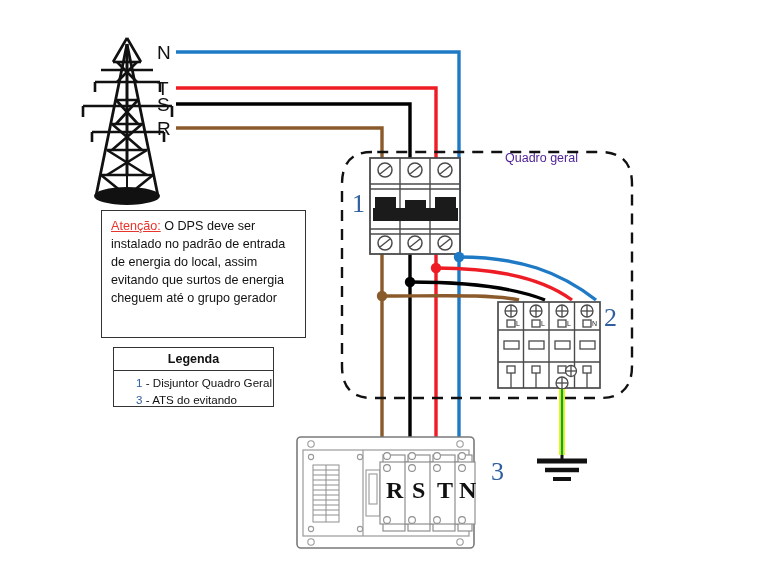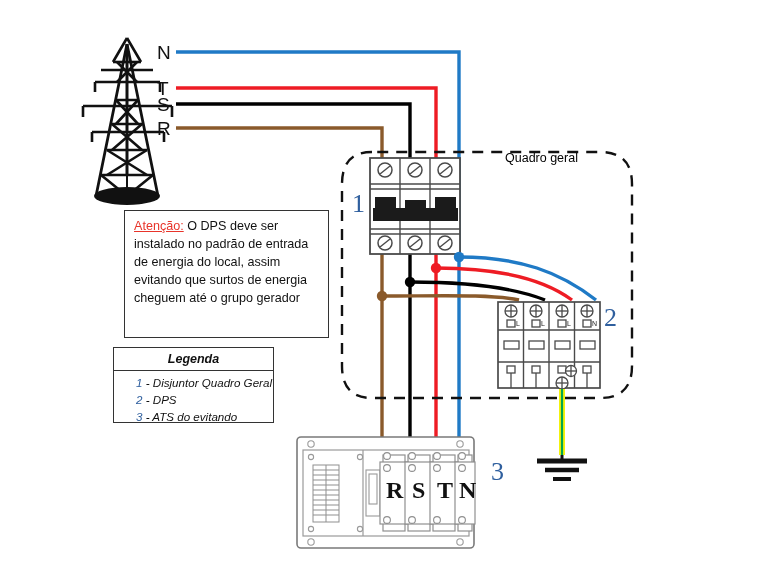--- a/index.html
+++ b/index.html
@@ -6,29 +6,29 @@
   body{width:768px;height:576px;position:relative;overflow:hidden;
        font-family:"Liberation Sans",sans-serif;}
   #stage{position:absolute;inset:0;width:768px;height:576px;}
   svg#diagram{position:absolute;left:0;top:0;width:768px;height:576px;}
 
   .phase-label{position:absolute;font-size:19px;color:#111;line-height:1;}
 
   .numlabel{position:absolute;color:#2f5f9e;font-size:26px;font-weight:400;
             font-family:"Liberation Serif",serif;line-height:1;}
 
-  .quadro-label{position:absolute;font-size:12.5px;color:#000000;}
+  .quadro-label{position:absolute;font-size:12.5px;color:#4c1d95;}
 
   .box{position:absolute;background:#fff;border:1.6px solid #333;box-sizing:border-box;}
 
-  #attencao{left:124px;top:210px;width:205px;height:128px;padding:7px 9px;}
+  #attencao{left:101px;top:210px;width:205px;height:128px;padding:7px 9px;}
   #attencao p{margin:0;font-size:12.6px;line-height:1.42;color:#111;}
   .att-word{color:#e8342a;text-decoration:underline;}
 
-  #legenda{left:113px;top:347px;width:161px;height:76px;padding:0;font-style:italic;}
+  #legenda{left:113px;top:347px;width:161px;height:60px;padding:0;}
   #legenda .lg-head{height:22px;display:flex;align-items:center;justify-content:center;
       border-bottom:1.6px solid #333;font-size:12.5px;font-weight:bold;color:#111;}
   #legenda .lg-body{padding:4px 6px 2px 6px;}
   #legenda .lg-row{font-size:11.6px;color:#111;line-height:1.45;white-space:nowrap;margin-left:16px;}
   #legenda .lg-n{color:#2f5f9e;}
 
   .ats-letter{position:absolute;font-size:24px;font-weight:bold;color:#111;
               font-family:"Liberation Serif",serif;line-height:1;}
   .dps-t{position:absolute;font-size:7px;color:#222;line-height:1;}
 </style>
@@ -287,21 +287,18 @@
     <p><span class="att-word">Atenção:</span><span> O DPS deve ser instalado no padrão de entrada de energia do local, assim evitando que surtos de energia cheguem até o grupo gerador</span></p>
   </div>
 
   <div class="box" id="legenda">
     <div class="lg-head">Legenda</div>
     <div class="lg-body">
       <div class="lg-row">
         <span class="lg-n">1</span><span> - </span><span>Disjuntor Quadro Geral</span>
       </div>
       <div class="lg-row">
-        <span class="lg-n">2</span><span>  - </span><span>DPS</span>
-      </div>
-      <div class="lg-row">
         <span class="lg-n">3</span><span> -  </span><span>ATS do evitando</span>
       </div>
     </div>
   </div>
 
 </div>
 
 </body></html>

